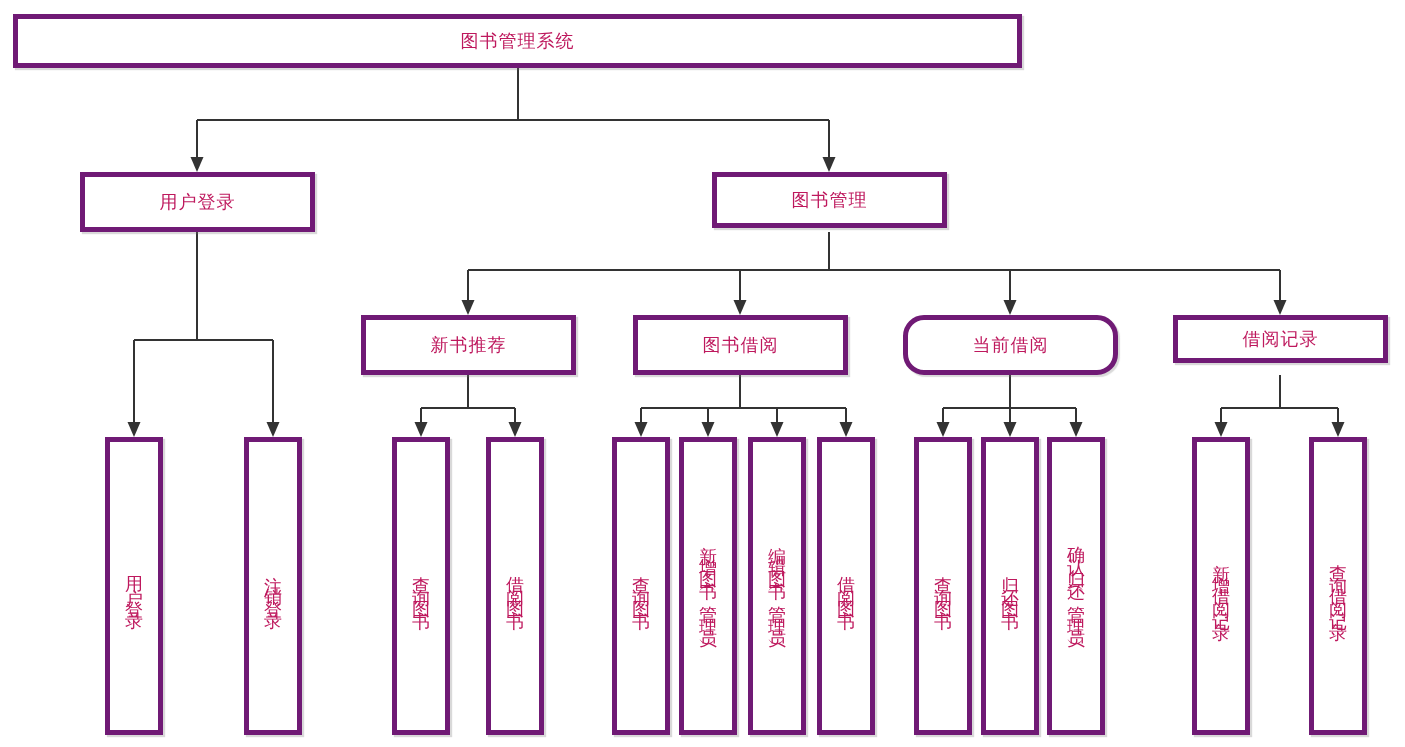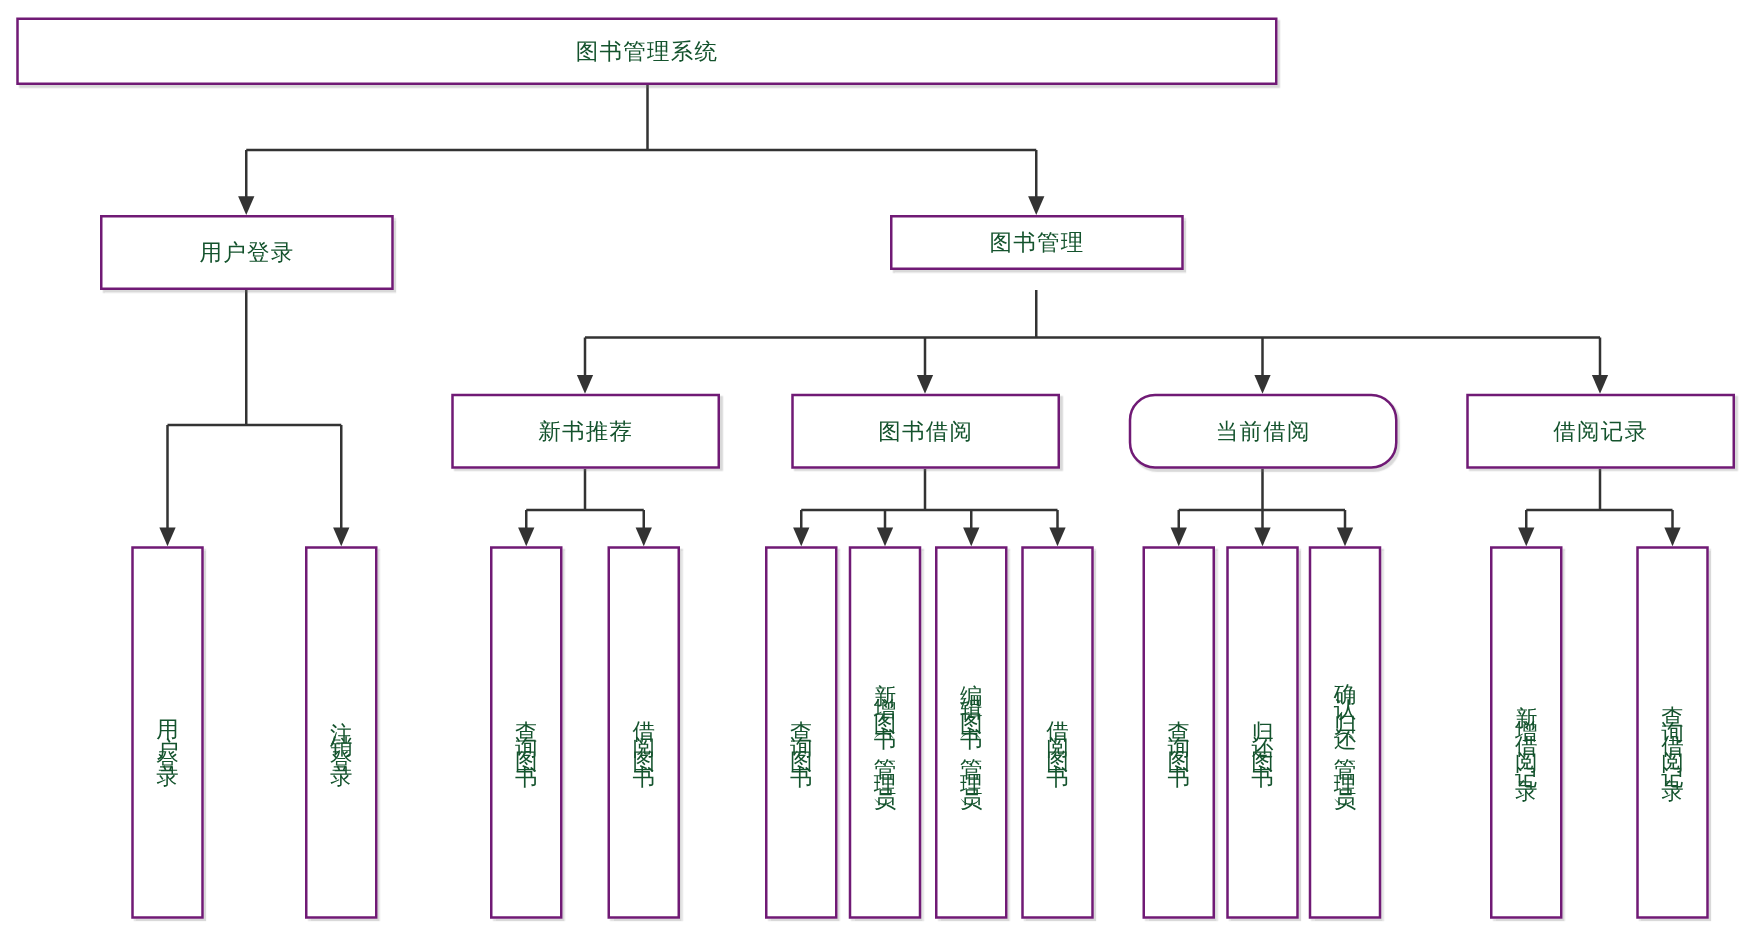--- a/index.html
+++ b/index.html
@@ -13,26 +13,26 @@
   }
   .connector-svg {
     position: absolute;
     left: 0; top: 0;
     width: 1405px; height: 747px;
   }
   .node {
     position: absolute;
     box-sizing: border-box;
     background: #ffffff;
-    border: 2px solid #701a75;
+    border: 5px solid #701a75;
     box-shadow: 2px 2px 1px rgba(120,120,120,0.28);
     display: flex;
     align-items: center;
     justify-content: center;
-    color: #14532d;
+    color: #be185d;
     font-size: 18px;
   }
   .h-node { letter-spacing: 1px; }
   .v-node {
     writing-mode: vertical-rl;
     text-orientation: mixed;
     letter-spacing: 12px;
     font-size: 18px;
     line-height: 1;
   }
@@ -88,26 +88,26 @@
       <polygon points="1010,437 1003.5,422 1016.5,422"></polygon>
       <polygon points="1076,437 1069.5,422 1082.5,422"></polygon>
       <polygon points="1221,437 1214.5,422 1227.5,422"></polygon>
       <polygon points="1338,437 1331.5,422 1344.5,422"></polygon>
     </g>
   </svg>
 
   <div class="node h-node" style="left:13px; top:14px; width:1009px; height:54px;">图书管理系统</div>
 
   <div class="node h-node" style="left:80px; top:172px; width:235px; height:60px;">用户登录</div>
-  <div class="node h-node" style="left:712px; top:172px; width:235px; height:44px;">图书管理</div>
+  <div class="node h-node" style="left:712px; top:172px; width:235px; height:56px;">图书管理</div>
 
   <div class="node h-node" style="left:633px; top:315px; width:215px; height:60px;">图书借阅</div>
   <div class="node h-node" style="left:361px; top:315px; width:215px; height:60px;">新书推荐</div>
   <div class="node h-node" style="left:903px; top:315px; width:215px; height:60px;border-radius:21px;">当前借阅</div>
-  <div class="node h-node" style="left:1173px; top:315px; width:215px; height:60px;text-align:center;">借阅记录</div>
+  <div class="node h-node" style="left:1173px; top:315px; width:215px; height:48px;text-align:center;">借阅记录</div>
 
   <div class="node v-node" style="left:105px; top:437px; width:58px; height:298px;">用户登录</div>
   <div class="node v-node" style="left:244px; top:437px; width:58px; height:298px;">注销登录</div>
 
   <div class="node v-node" style="left:392px; top:437px; width:58px; height:298px;">查询图书</div>
   <div class="node v-node" style="left:486px; top:437px; width:58px; height:298px;">借阅图书</div>
 
   <div class="node v-node" style="left:612px; top:437px; width:58px; height:298px;">查询图书</div>
   <div class="node v-node" style="left:679px; top:437px; width:58px; height:298px;">新增图书（管理员）</div>
   <div class="node v-node" style="left:748px; top:437px; width:58px; height:298px;">编辑图书（管理员）</div>

